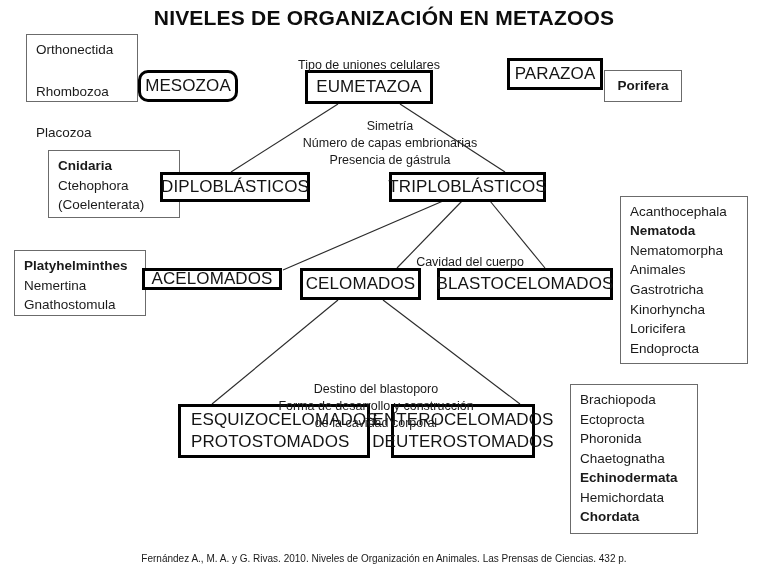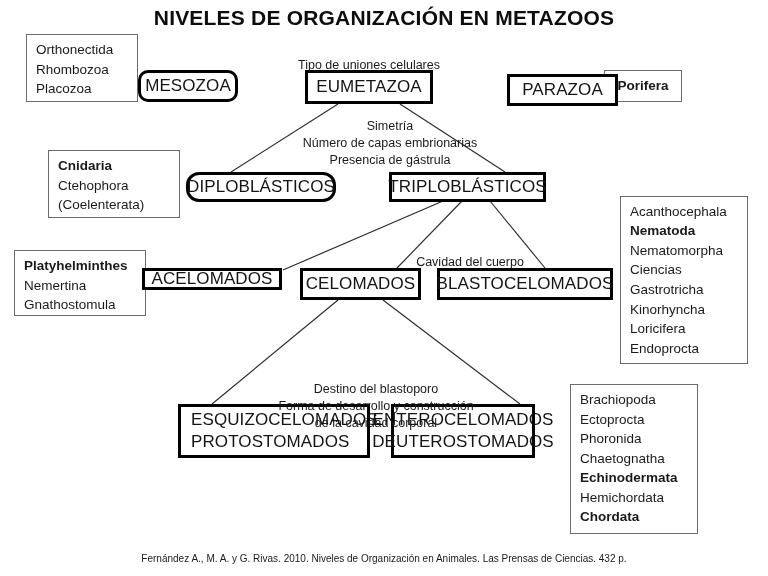--- a/index.html
+++ b/index.html
@@ -109,57 +109,57 @@
     <line class="wire" x1="400" y1="104" x2="505" y2="172"></line>
 
     <line class="wire" x1="443" y1="201" x2="283" y2="270"></line>
     <line class="wire" x1="462" y1="201" x2="397" y2="268"></line>
     <line class="wire" x1="490" y1="201" x2="545" y2="268"></line>
 
     <line class="wire" x1="338" y1="300" x2="212" y2="404"></line>
     <line class="wire" x1="383" y1="300" x2="520" y2="404"></line>
   </svg>
 
-  <div class="node taxa" style="left:26px; top:34px; width:112px; height:68px;">
+  <div class="node taxa" style="left:26px; top:34px; width:112px; height:68px;gap:22px;">
     <span>Orthonectida</span>
     <span>Rhombozoa</span>
     <span>Placozoa</span>
   </div>
 
   <div class="node rank" style="left:138px; top:70px; width:100px; height:32px;border-radius:10px;">
     <span>MESOZOA</span>
   </div>
 
   <div class="annot" style="left:279px; top:57px; width:180px;">Tipo de uniones celulares</div>
 
   <div class="node rank" style="left:305px; top:70px; width:128px; height:34px;">
     <span>EUMETAZOA</span>
   </div>
 
-  <div class="node rank" style="left:507px; top:74px; width:111px; height:32px;justify-content:center;">
+  <div class="node rank" style="left:507px; top:58px; width:96px; height:32px;justify-content:center;">
     <span>PARAZOA</span>
   </div>
 
   <div class="node taxa" style="left:604px; top:70px; width:78px; height:32px; justify-content:center; align-items:center; padding:0 8px;">
     <span class="b">Porifera</span>
   </div>
 
   <div class="annot" style="left:255px; top:118px; width:270px;">
     <div>Simetría</div>
     <div>Número de capas embrionarias</div>
     <div>Presencia de gástrula</div>
   </div>
 
   <div class="node taxa" style="left:48px; top:150px; width:132px; height:68px;justify-content:space-between;">
     <span class="b">Cnidaria</span>
     <span>Ctehophora</span>
     <span>(Coelenterata)</span>
   </div>
 
-  <div class="node rank" style="left:186px; top:172px; width:150px; height:30px;border-radius:13px;">
+  <div class="node rank" style="left:160px; top:172px; width:150px; height:30px;">
     <span>DIPLOBLÁSTICOS</span>
   </div>
 
   <div class="node rank" style="left:389px; top:172px; width:157px; height:30px;">
     <span>TRIPLOBLÁSTICOS</span>
   </div>
 
   <div class="node taxa" style="left:14px; top:250px; width:132px; height:66px;">
     <span class="b">Platyhelminthes</span>
     <span>Nemertina</span>
@@ -177,21 +177,21 @@
   <div class="annot" style="left:408px; top:254px; width:124px;">Cavidad del cuerpo</div>
 
   <div class="node rank" style="left:437px; top:268px; width:176px; height:32px;">
     <span>BLASTOCELOMADOS</span>
   </div>
 
   <div class="node taxa" style="left:620px; top:196px; width:128px; height:168px;justify-content:center;">
     <span>Acanthocephala</span>
     <span class="b">Nematoda</span>
     <span>Nematomorpha</span>
-    <span>Ciencias</span>
+    <span>Animales</span>
     <span>Gastrotricha</span>
     <span>Kinorhyncha</span>
     <span>Loricifera</span>
     <span>Endoprocta</span>
   </div>
 
   <div class="annot" style="left:226px; top:381px; width:300px;">
     <div>Destino del blastoporo</div>
     <div>Forma de desarrollo y construcción</div>
     <div>de  la cavidad corporal</div>

